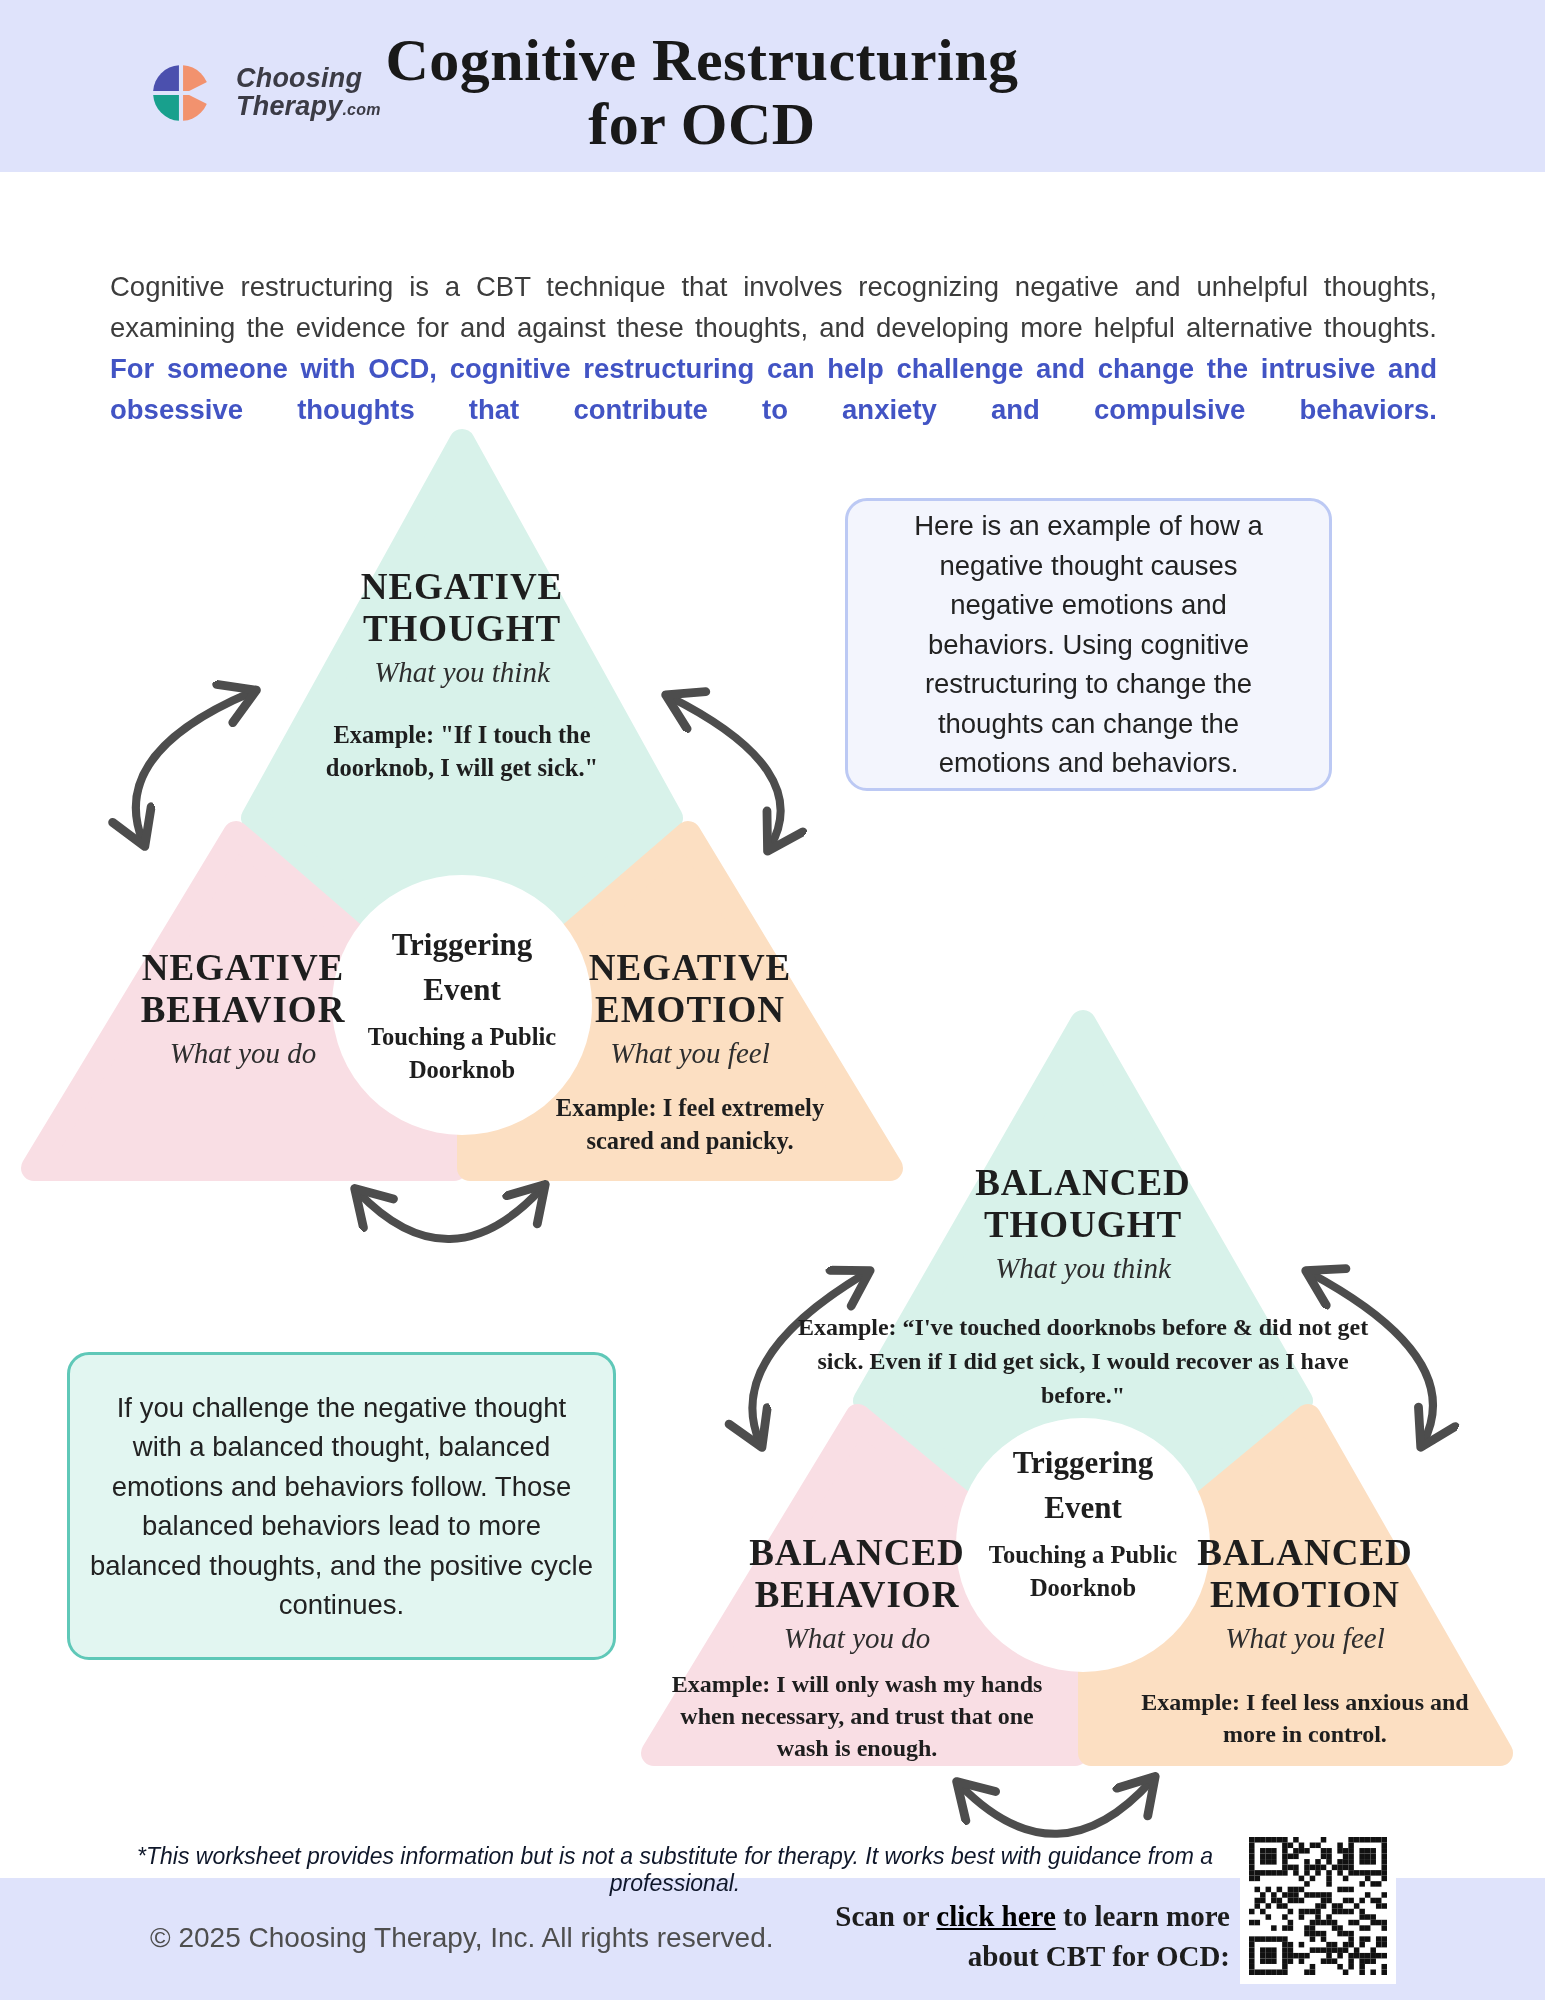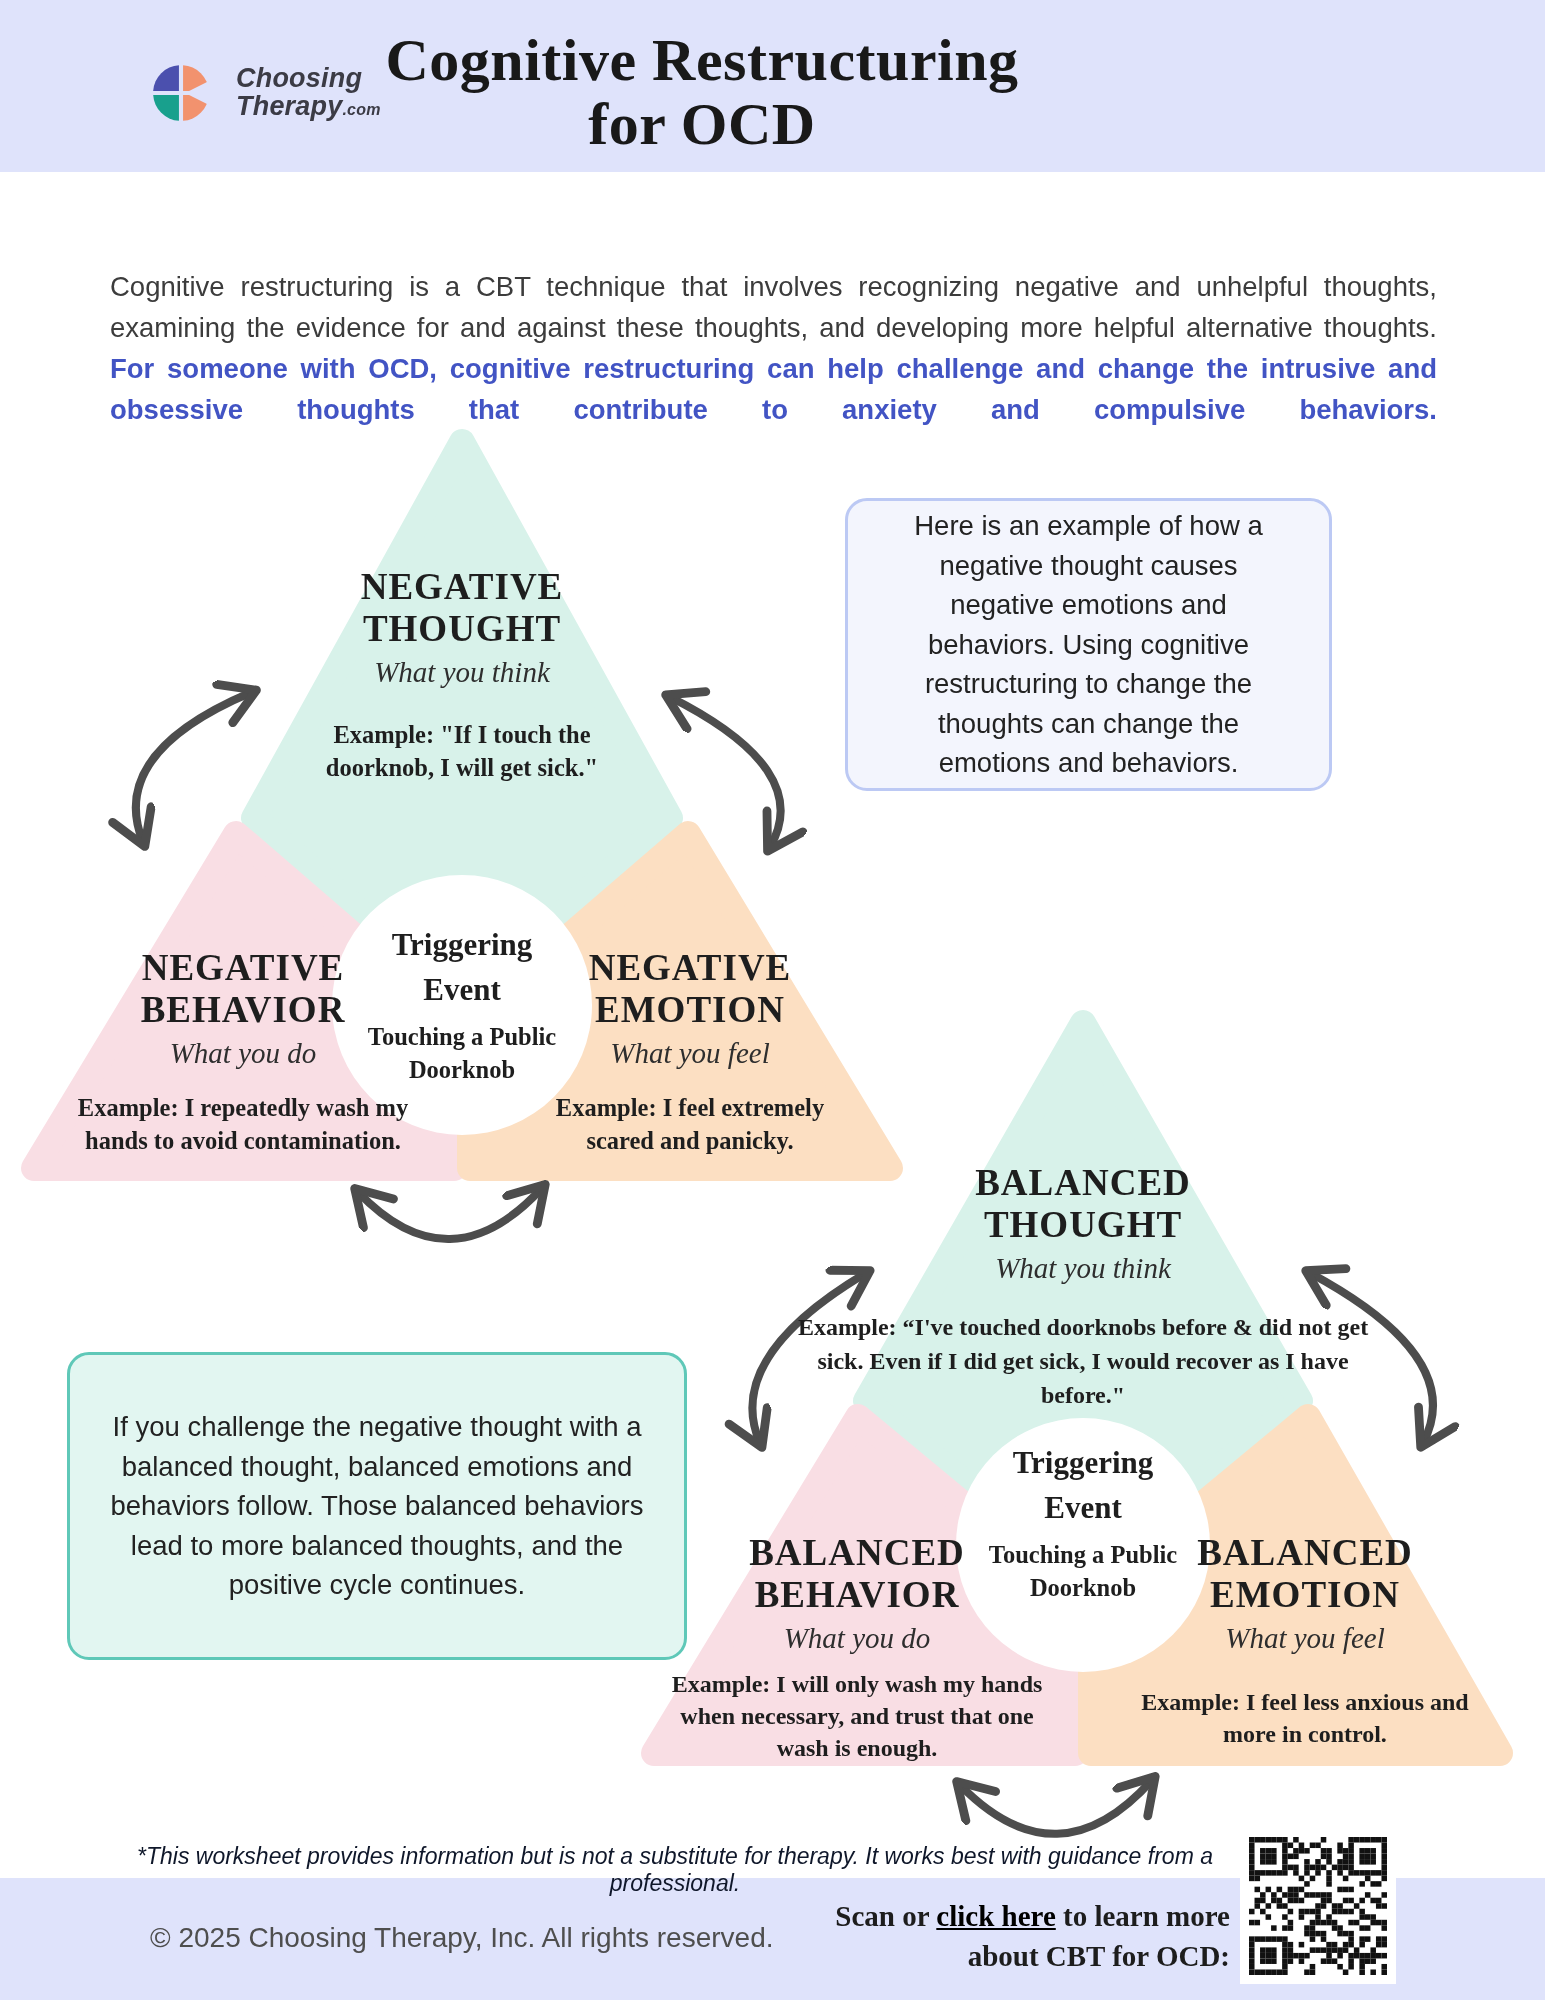--- a/index.html
+++ b/index.html
@@ -44,21 +44,21 @@
   .circle-label .c-title span{display:block;}
   .circle-label .c-desc{font-weight:bold;font-size:24.5px;line-height:33px;margin-top:8px;}
 
   
   .note{
     border-radius:22px;box-sizing:border-box;text-align:center;
     font-size:27.5px;line-height:39.5px;color:#222;
     display:flex;align-items:center;justify-content:center;
   }
   .note-blue{left:845px;top:498px;width:487px;height:293px;background:#f3f5fd;border:3px solid #bcc9f4;padding:10px 38px;}
-  .note-mint{left:67px;top:1352px;width:620px;height:308px;background:#e2f6f1;border:3px solid #5fc8b8;padding:10px 20px;}
+  .note-mint{left:67px;top:1352px;width:549px;height:308px;background:#e2f6f1;border:3px solid #5fc8b8;padding:10px 20px;}
 
   
   .disclaimer{
     left:110px;top:1843px;width:1130px;text-align:center;
     font-style:italic;font-size:23px;color:#0f172a;
   }
   .footer-band{left:0;top:1878px;width:1545px;height:122px;background:#dfe3fb;}
   .copyright{left:150px;top:1922px;font-size:28px;color:#4e4e4e;}
   .scan-text{
     right:315px;top:1896px;width:600px;text-align:right;
@@ -134,21 +134,20 @@
   </div>
   <div class="c-desc">Touching a Public Doorknob</div>
 </div>
 
 <div class="abs sect" style="left:63px;top:947px;width:360px">
   <div class="d-title">
     <span>NEGATIVE</span>
     <span>BEHAVIOR</span>
   </div>
   <div class="d-sub">What you do</div>
-  <div class="d-ex" style="width:350px;margin-top:18px">Example: I repeatedly wash my hands to avoid contamination.</div>
 </div>
 
 <div class="abs sect" style="left:510px;top:947px;width:360px">
   <div class="d-title">
     <span>NEGATIVE</span>
     <span>EMOTION</span>
   </div>
   <div class="d-sub">What you feel</div>
   <div class="d-ex" style="width:290px;margin-top:18px">Example: I feel extremely scared and panicky.</div>
 </div>

